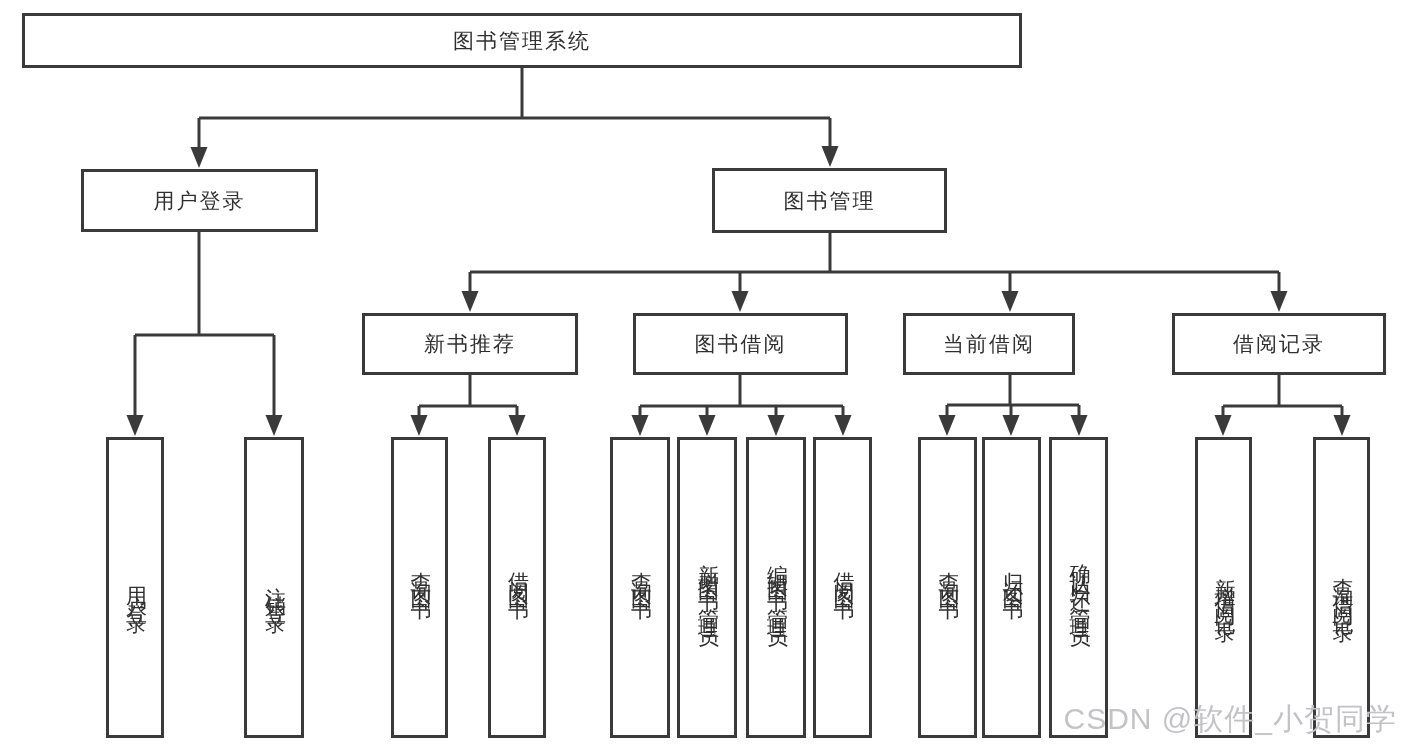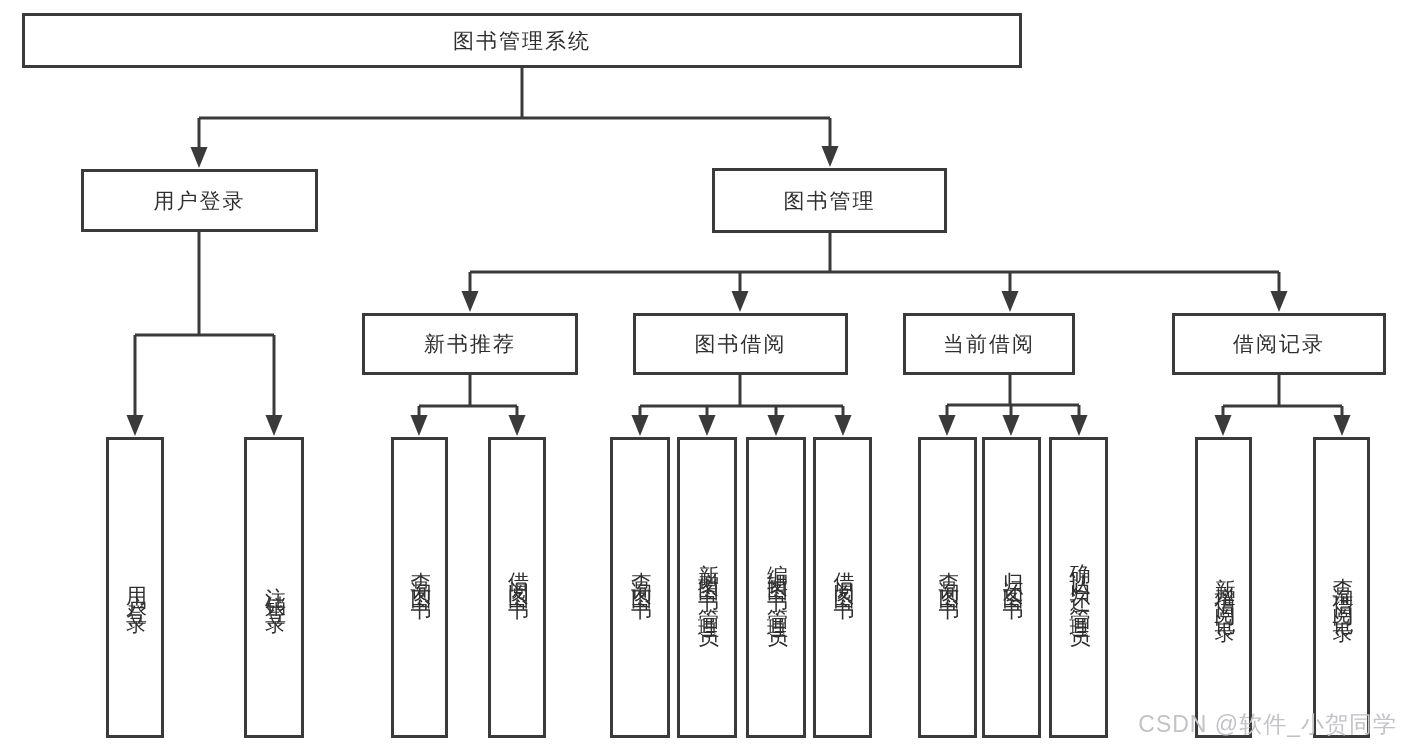--- a/index.html
+++ b/index.html
@@ -26,21 +26,21 @@
     letter-spacing:9px;
     line-height:1;
   }
   .vnode span{display:block;}
   .v4pad{padding-bottom:30px;}
   .watermark{
     position:absolute;
     right:8px;
     bottom:7px;
     z-index:3;
-    font-size:23px;
+    font-size:30px;
     color:#c3c3c7;
     letter-spacing:1px;
     white-space:nowrap;
   }
 </style>
 </head>
 <body>
 
 <div id="canvas">
 

